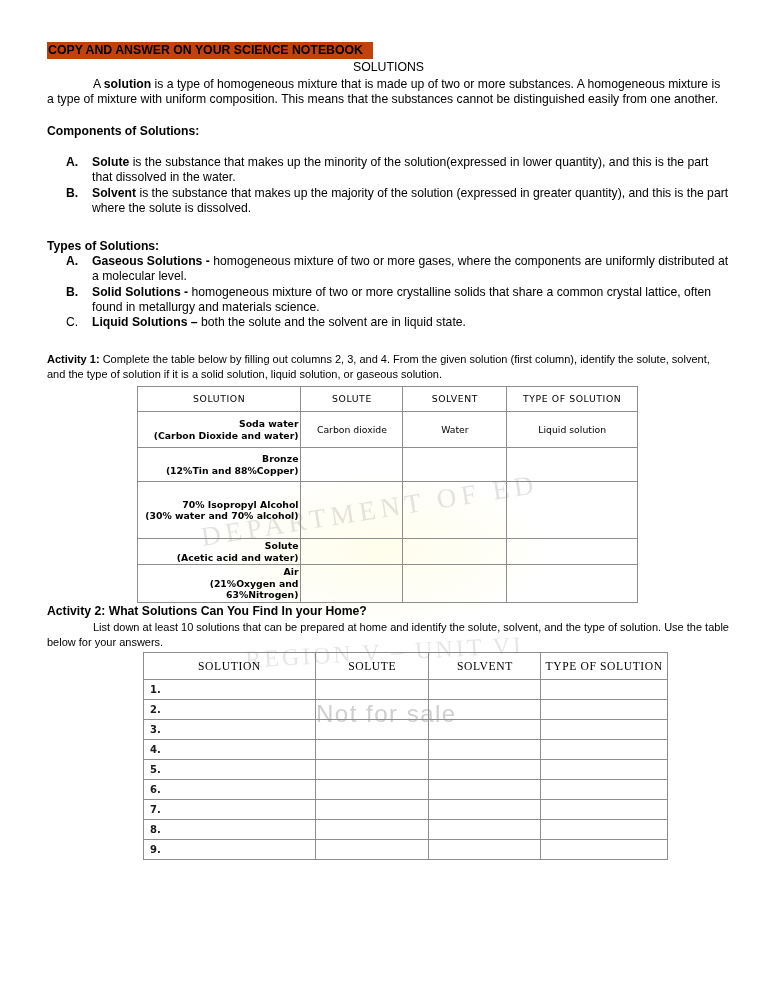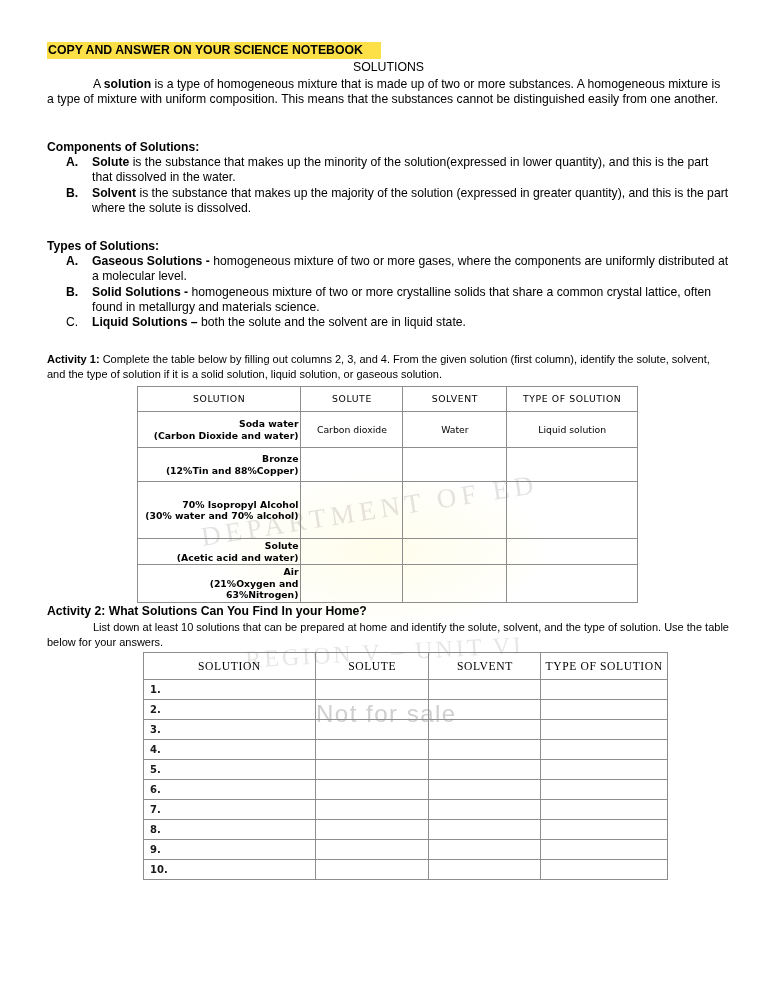--- a/index.html
+++ b/index.html
@@ -95,25 +95,25 @@
     left: 0; top: 0;
     width: 768px;
     height: 994px;
     z-index: 2;
   }
 
   .banner {
     position: absolute;
     left: 47px;
     top: 42px;
-    background: #fde047;
+    background: #c2410c;
     font-weight: bold;
     font-size: 12.3px;
     line-height: 15px;
-    padding: 1px 18px 1px 1px;
+    padding: 1px 10px 1px 1px;
     white-space: nowrap;
   }
 
   .doc-title {
     position: absolute;
     left: 47px;
     top: 60px;
     width: 683px;
     text-align: center;
     font-weight: normal;
@@ -253,21 +253,21 @@
   </div>
 
   <div id="content">
 
     <div class="banner">COPY AND ANSWER ON YOUR SCIENCE NOTEBOOK</div>
 
     <div class="doc-title">SOLUTIONS</div>
 
     <div class="para" style="top:77px;"><span class="ind"></span><span>A </span><b>solution</b><span> is a type of homogeneous mixture that is made up of two or more substances. A homogeneous mixture is a type of mixture with uniform composition. This means that the substances cannot be distinguished easily from one another.</span></div>
 
-    <div class="heading" style="top:140px;">Components of Solutions:</div>
+    <div class="heading" style="top:124px;">Components of Solutions:</div>
 
     <div class="lettered" style="top:155px;">
       <div class="row">
         <div class="mark">A.</div>
         <div class="body"><b>Solute</b><span> is the substance that makes up the minority of the solution(expressed in lower quantity), and this is the part that dissolved in the water.</span></div>
       </div>
       <div class="row">
         <div class="mark">B.</div>
         <div class="body"><b>Solvent</b><span> is the substance that makes up the majority of the solution (expressed in greater quantity), and this is the part where the solute is dissolved.</span></div>
       </div>
@@ -411,23 +411,17 @@
             <td class="c2"></td>
             <td class="c3"></td>
             <td class="c4"></td>
           </tr>
           <tr>
             <td class="num c1">9.</td>
             <td class="c2"></td>
             <td class="c3"></td>
             <td class="c4"></td>
           </tr>
-          <tr>
-            <td class="num c1">10.</td>
-            <td class="c2"></td>
-            <td class="c3"></td>
-            <td class="c4"></td>
-          </tr>
         </tbody>
     </table>
 
   </div>
 </div>
 
 </body></html>

